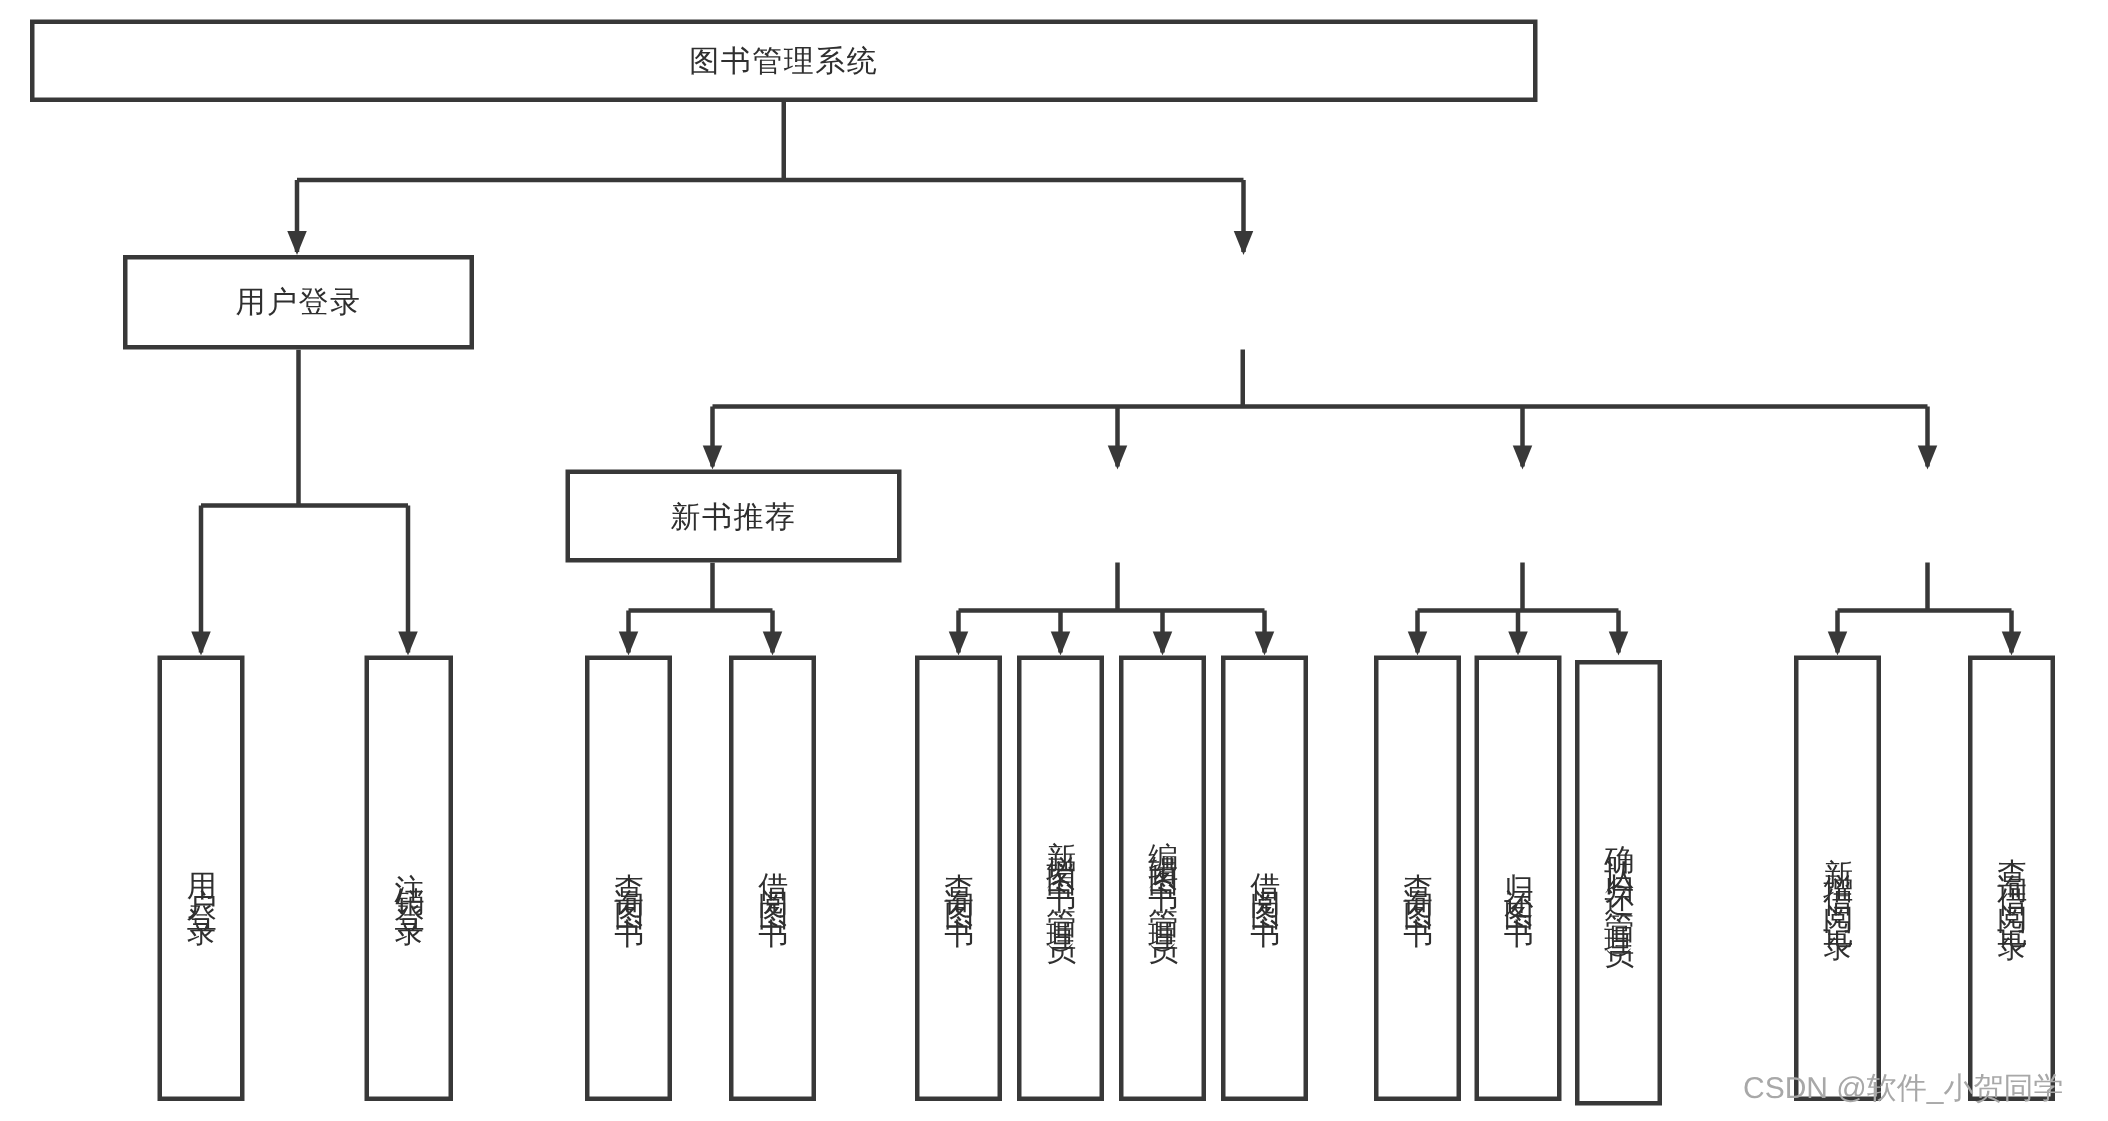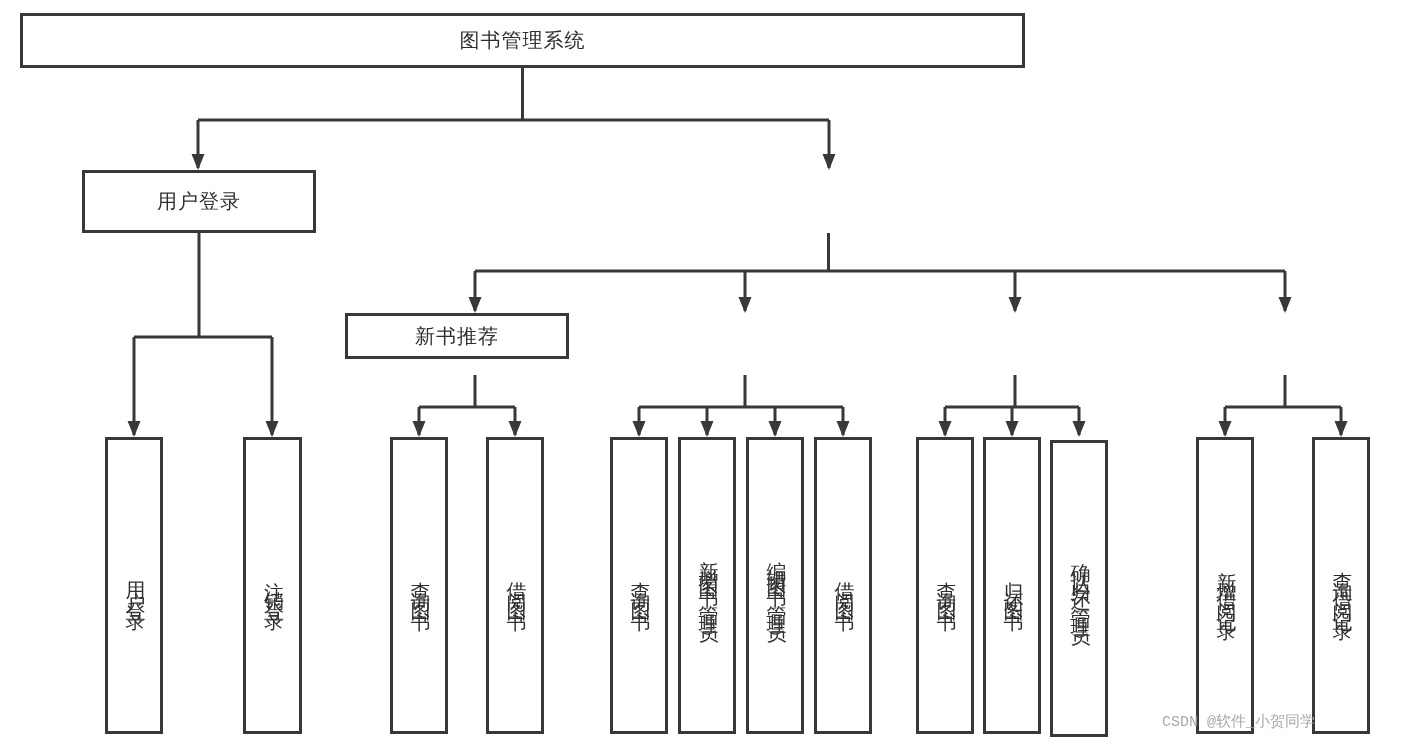--- a/index.html
+++ b/index.html
@@ -1,35 +1,35 @@
 <!DOCTYPE html>
 <html><head>
 <meta charset="utf-8">
 <style>
   html,body{margin:0;padding:0;background:#ffffff;}
   #stage{
     position:relative;width:1405px;height:747px;background:#ffffff;overflow:hidden;
-    font-family:Liberation Mono, monospace;
+    font-family:Liberation Sans, sans-serif;
   }
   #wires{position:absolute;left:0;top:0;z-index:0;}
   .node{
     position:absolute;box-sizing:border-box;z-index:1;
     border:3px solid #383838;background:#ffffff;
     display:flex;align-items:center;justify-content:center;
     color:#2f2f2f;font-size:20px;
   }
   .node.h span{white-space:nowrap;letter-spacing:1px;}
   .node.v span{
     writing-mode:vertical-rl;text-orientation:mixed;
     font-size:20px;letter-spacing:10px;line-height:1;
   }
   .node.v.long span{letter-spacing:9px;}
   #watermark{
     position:absolute;left:1162px;top:712px;z-index:2;
-    font-size:15px;color:#a8a8a8;white-space:nowrap;
+    font-size:20px;color:#a8a8a8;white-space:nowrap;
   }
 </style>
 </head>
 <body>
 
 <div id="stage">
 
   <svg id="wires" width="1405" height="747" viewBox="0 0 1405 747">
     <g stroke="#383838" stroke-width="3" fill="none">
       <path d="M522.5 68 V120 M198 120 H829 M198 120 V168 M829 120 V168"></path>
@@ -64,21 +64,21 @@
   </svg>
 
   <div class="node h" style="left:20px;top:13px;width:1005px;height:55px">
     <span>图书管理系统</span>
   </div>
 
   <div class="node h" style="left:82px;top:170px;width:234px;height:63px">
     <span>用户登录</span>
   </div>
 
-  <div class="node h" style="left:345px;top:313px;width:224px;height:46px">
+  <div class="node h" style="left:377px;top:313px;width:224px;height:62px">
     <span>新书推荐</span>
   </div>
 
   <div class="node v" style="left:105px;top:437px;width:58px;height:297px">
     <span>用户登录</span>
   </div>
   <div class="node v" style="left:243px;top:437px;width:59px;height:297px">
     <span>注销登录</span>
   </div>
 

